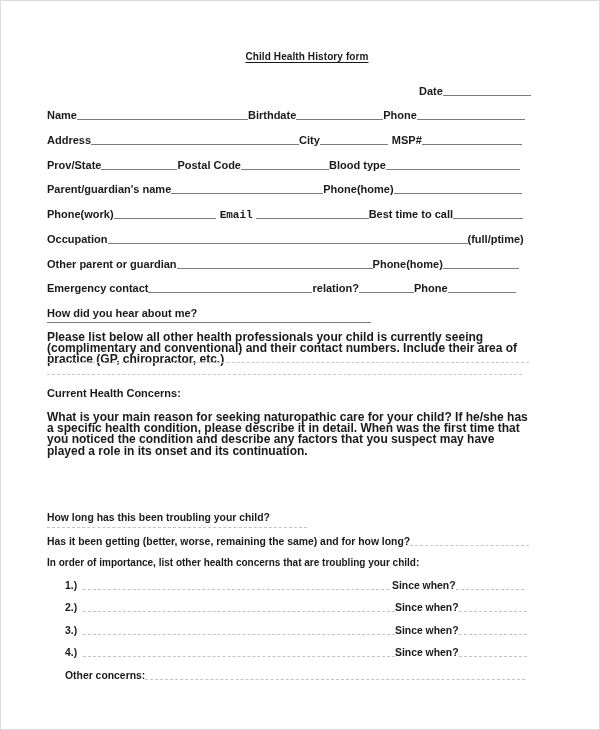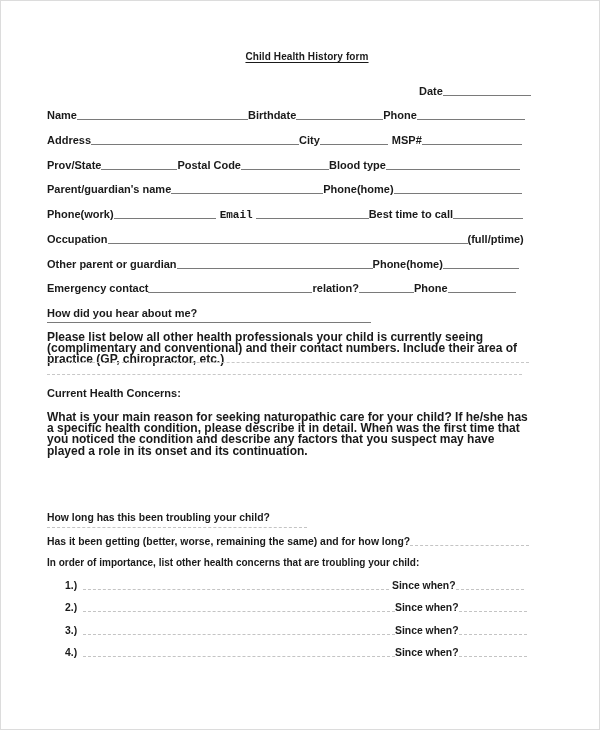--- a/index.html
+++ b/index.html
@@ -204,14 +204,18 @@
     <span class="blank light" style="width:68px;"></span>
   </div>
 
   <div class="row" style="top:643px; left:64px; font-size:10.4px;">
     <span class="lbl num">4.)</span>
     <span class="blank light" style="width:312px;"></span>
     <span class="lbl">Since when?</span>
     <span class="blank light" style="width:68px;"></span>
   </div>
 
+  <div class="row" style="top:666px; left:64px; font-size:10.4px;">
+    <span class="lbl">Other concerns:</span>
+    <span class="blank light" style="width:380px;"></span>
+  </div>
 
 </div>
 
 </body></html>

